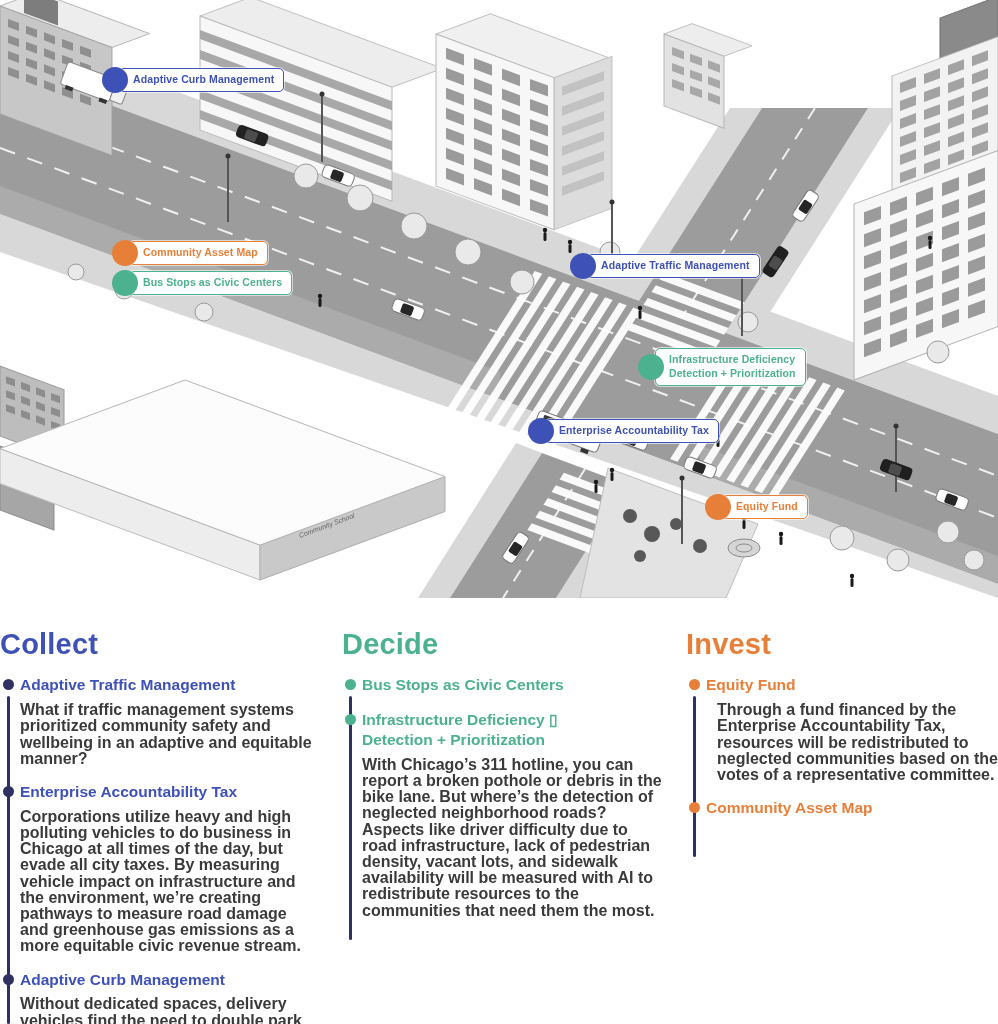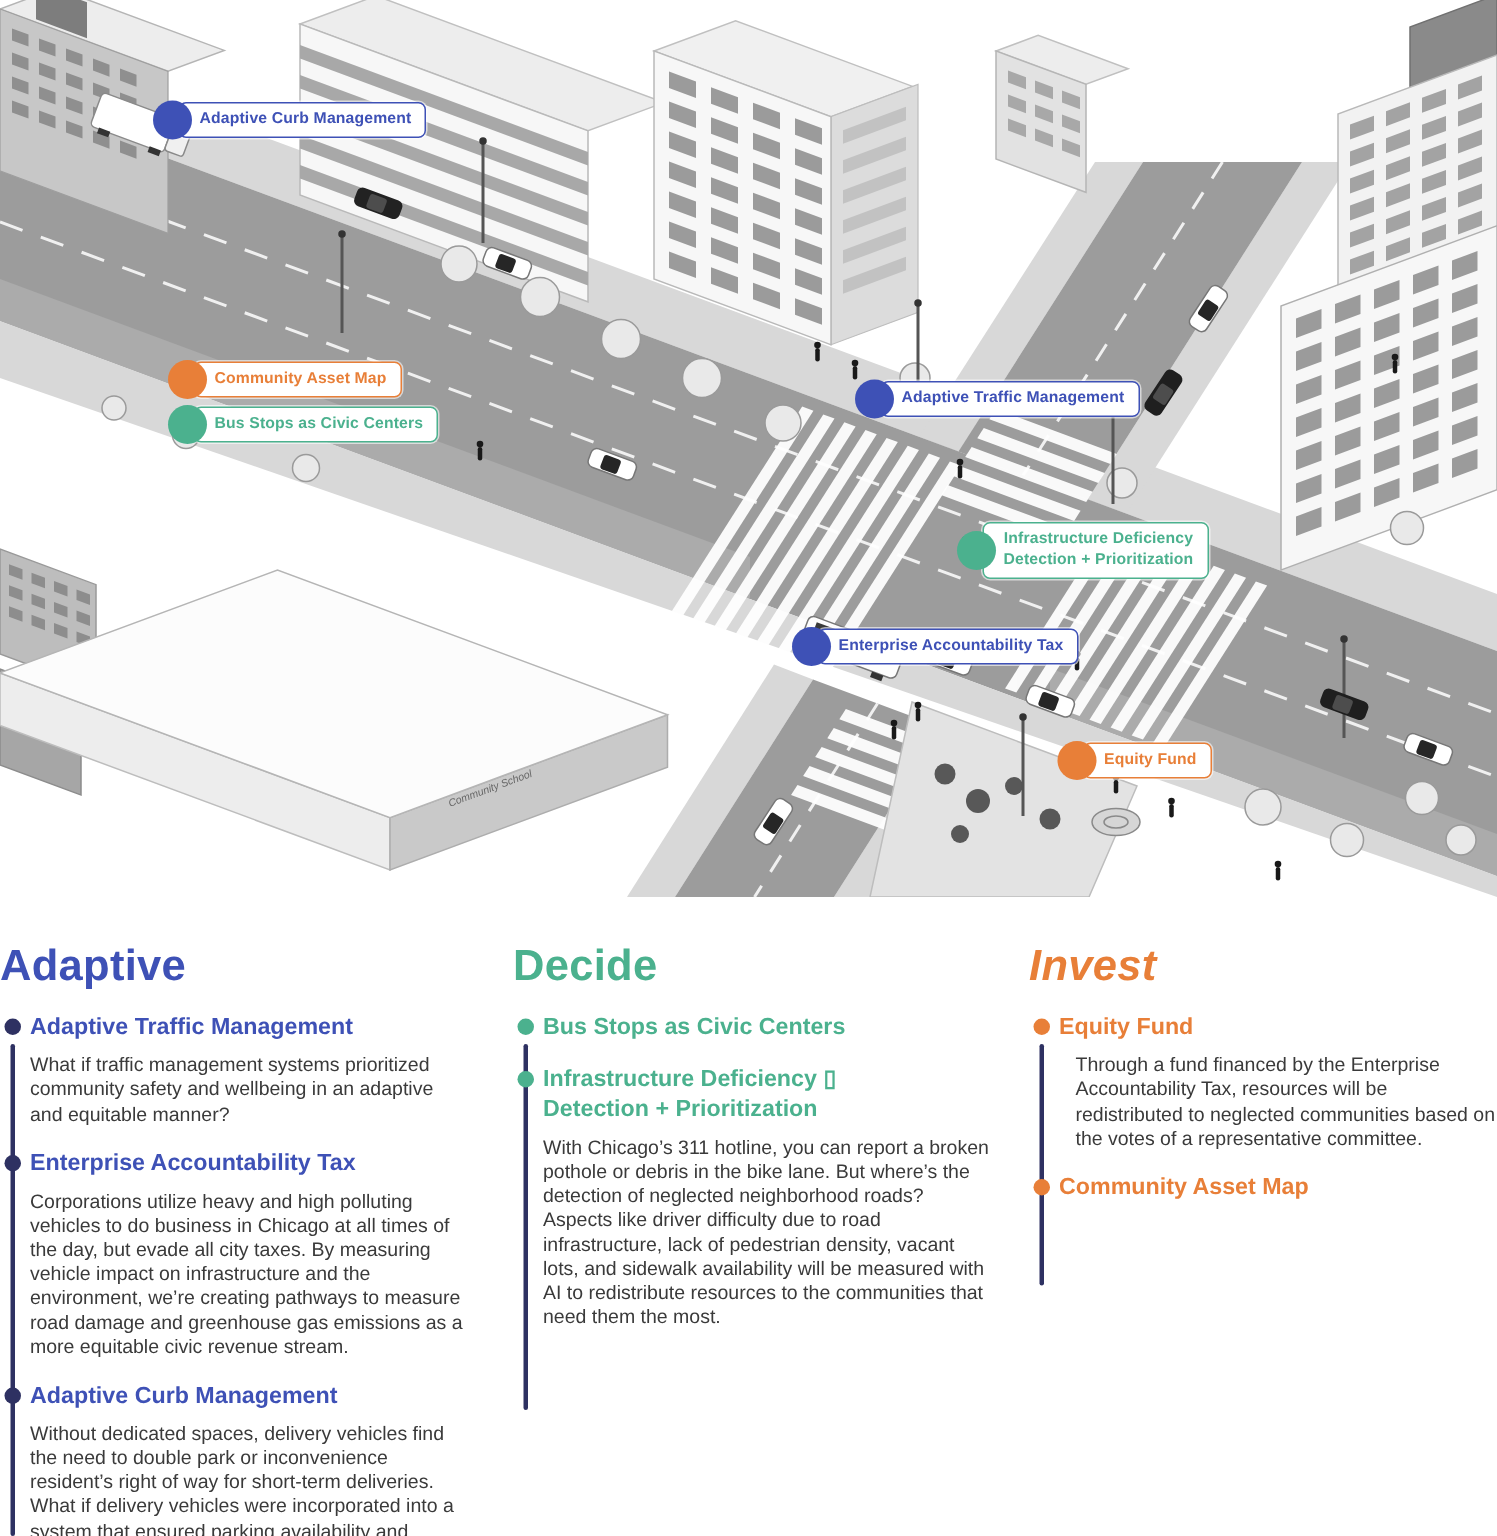--- a/index.html
+++ b/index.html
@@ -35,37 +35,37 @@
     position:absolute;top:598px;left:0;width:998px;height:426px;
     display:flex;padding-top:30px;
   }
   .col{position:relative;height:100%;}
   .col--1{width:342px;}
   .col--2{width:344px;}
   .col--3{width:312px;}
   .col__title{margin:0 0 14px 0;font-size:29px;font-weight:700;letter-spacing:.2px;line-height:1.15;}
   .col--1 .col__title{color:var(--blue);}
   .col--2 .col__title{color:var(--green);}
-  .col--3 .col__title{color:var(--orange);font-style:italic;}
+  .col--3 .col__title{color:var(--orange);}
 
   .track{position:absolute;left:7px;width:3px;background:var(--navy);border-radius:2px;top:68px;}
   .col--1 .track{height:calc(100% - 68px);}
   .col--2 .track{height:244px;}
   .col--3 .track{height:161px;}
 
   .item{position:relative;padding-left:20px;margin-bottom:15px;}
   .item__dot{position:absolute;left:3px;top:4px;width:11px;height:11px;border-radius:50%;z-index:1;}
   .col--1 .item__dot{background:var(--navy);}
   .col--2 .item__dot{background:var(--green);}
   .col--3 .item__dot{background:var(--orange);}
   .item__title{margin:0 0 7px 0;font-size:15.5px;font-weight:700;line-height:1.28;white-space:pre-line;}
   .col--1 .item__title{color:var(--blue);}
   .col--2 .item__title{color:var(--green);}
   .col--3 .item__title{color:var(--orange);}
-  .item__body{margin:0;font-size:13px;line-height:16.2px;color:var(--ink);}
+  .item__body{margin:0;font-size:16px;line-height:16.2px;color:var(--ink);font-weight:bold;}
   .col--1 .item__body{max-width:292px;}
   .col--2 .item__body{max-width:300px;}
   .col--3 .item__body{max-width:316px;margin-left:11px;}
 </style>
 </head>
 <body>
 
 <div class="page">
 
   <div class="illustration">
@@ -508,39 +508,39 @@
       <span class="pin__label">Community Asset Map</span>
     </div>
     <div class="pin pin--green" style="left:112px;top:270px;">
       <span class="pin__dot"></span>
       <span class="pin__label">Bus Stops as Civic Centers</span>
     </div>
     <div class="pin pin--blue" style="left:570px;top:253px;">
       <span class="pin__dot"></span>
       <span class="pin__label">Adaptive Traffic Management</span>
     </div>
-    <div class="pin pin--green" style="left:638px;top:348px;text-align:center;">
+    <div class="pin pin--green" style="left:638px;top:348px;">
       <span class="pin__dot"></span>
       <span class="pin__label">Infrastructure Deficiency
 Detection + Prioritization</span>
     </div>
     <div class="pin pin--blue" style="left:528px;top:418px;">
       <span class="pin__dot"></span>
       <span class="pin__label">Enterprise Accountability Tax</span>
     </div>
     <div class="pin pin--orange" style="left:705px;top:494px;">
       <span class="pin__dot"></span>
       <span class="pin__label">Equity Fund</span>
     </div>
   </div>
 
   <div class="columns">
 
     <section class="col col--1">
-      <h2 class="col__title">Adaptive</h2>
+      <h2 class="col__title">Collect</h2>
       <div class="track"></div>
       <div class="item">
         <span class="item__dot"></span>
         <h3 class="item__title">Adaptive Traffic Management</h3>
         <p class="item__body">What if traffic management systems prioritized community safety and wellbeing in an adaptive and equitable manner?</p>
       </div>
       <div class="item">
         <span class="item__dot"></span>
         <h3 class="item__title">Enterprise Accountability Tax</h3>
         <p class="item__body">Corporations utilize heavy and high polluting vehicles to do business in Chicago at all times of the day, but evade all city taxes. By measuring vehicle impact on infrastructure and the environment, we’re creating pathways to measure road damage and greenhouse gas emissions as a more equitable civic revenue stream.</p>

